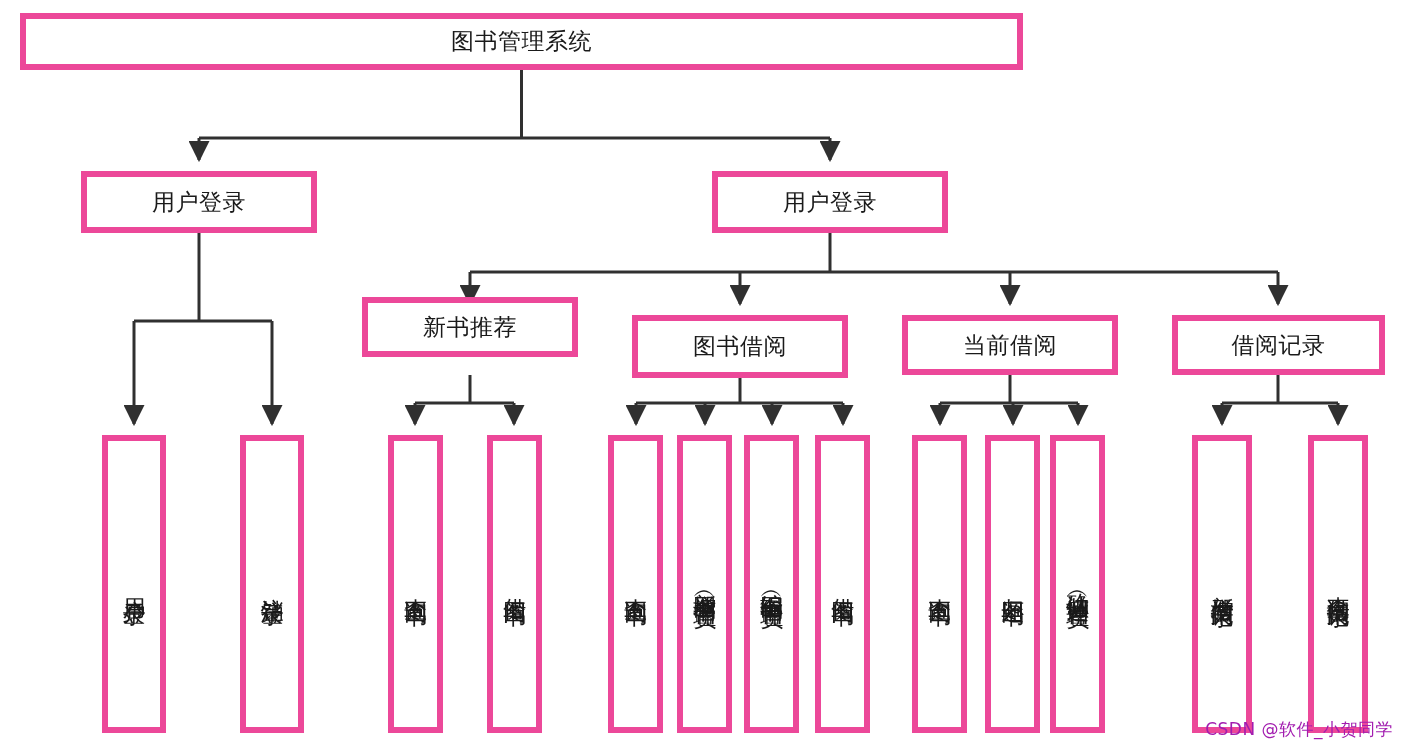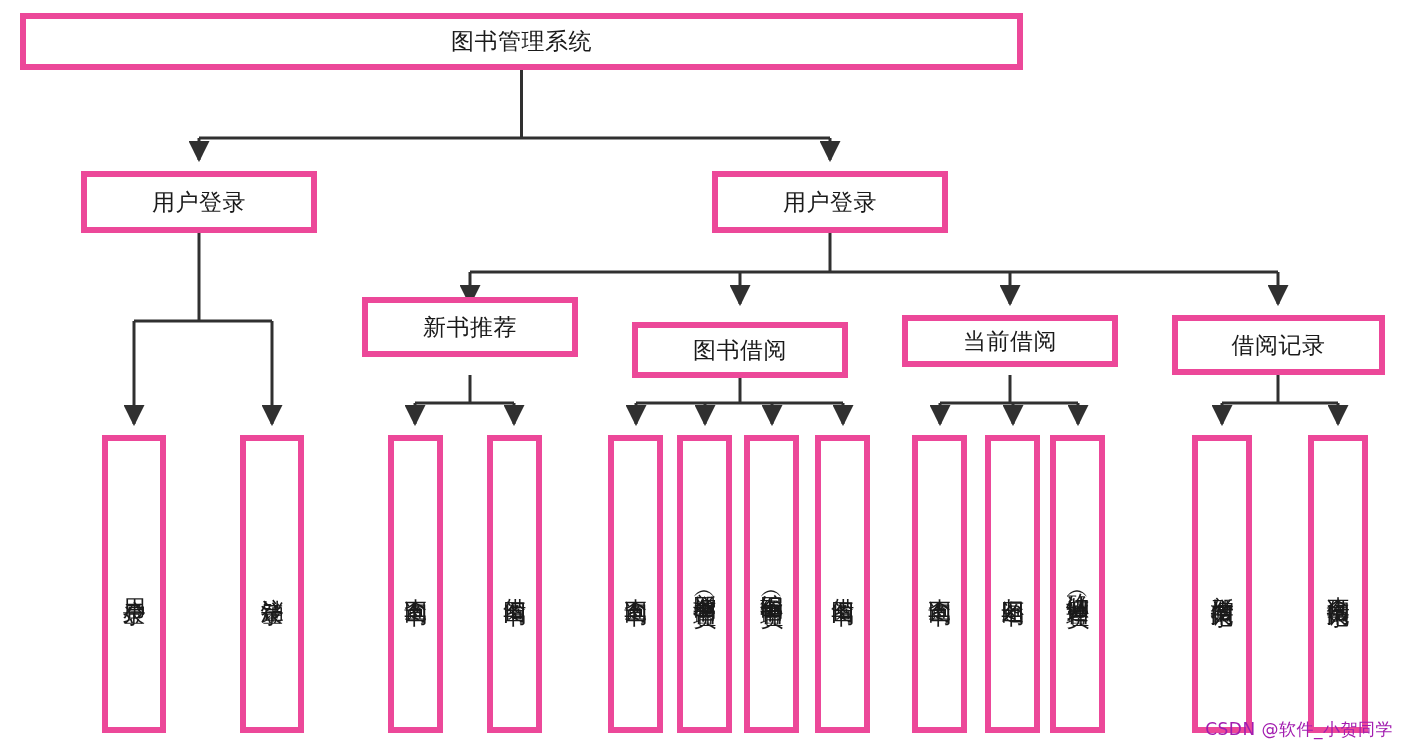--- a/index.html
+++ b/index.html
@@ -128,24 +128,24 @@
   <div class="node" style="left: 81px; top: 171px; width: 236px; height: 62px;">
     <span class="label-h">用户登录</span>
   </div>
   <div class="node" style="left: 712px; top: 171px; width: 236px; height: 62px;">
     <span class="label-h">用户登录</span>
   </div>
 
   <div class="node" style="left: 362px; top: 297px; width: 216px; height: 60px;">
     <span class="label-h">新书推荐</span>
   </div>
-  <div class="node" style="left: 632px; top: 322px; width: 216px; height: 56px;">
+  <div class="node" style="left: 632px; top: 315px; width: 216px; height: 63px;">
     <span class="label-h">图书借阅</span>
   </div>
-  <div class="node" style="left: 902px; top: 315px; width: 216px; height: 52px;">
+  <div class="node" style="left: 902px; top: 315px; width: 216px; height: 60px;">
     <span class="label-h">当前借阅</span>
   </div>
   <div class="node" style="left: 1172px; top: 315px; width: 213px; height: 60px;">
     <span class="label-h">借阅记录</span>
   </div>
 
   <div class="node vert" style="left: 102px; top: 435px; width: 64px; height: 298px;">
     <span class="label-v">用户登录</span>
   </div>
   <div class="node vert" style="left: 240px; top: 435px; width: 64px; height: 298px;">

